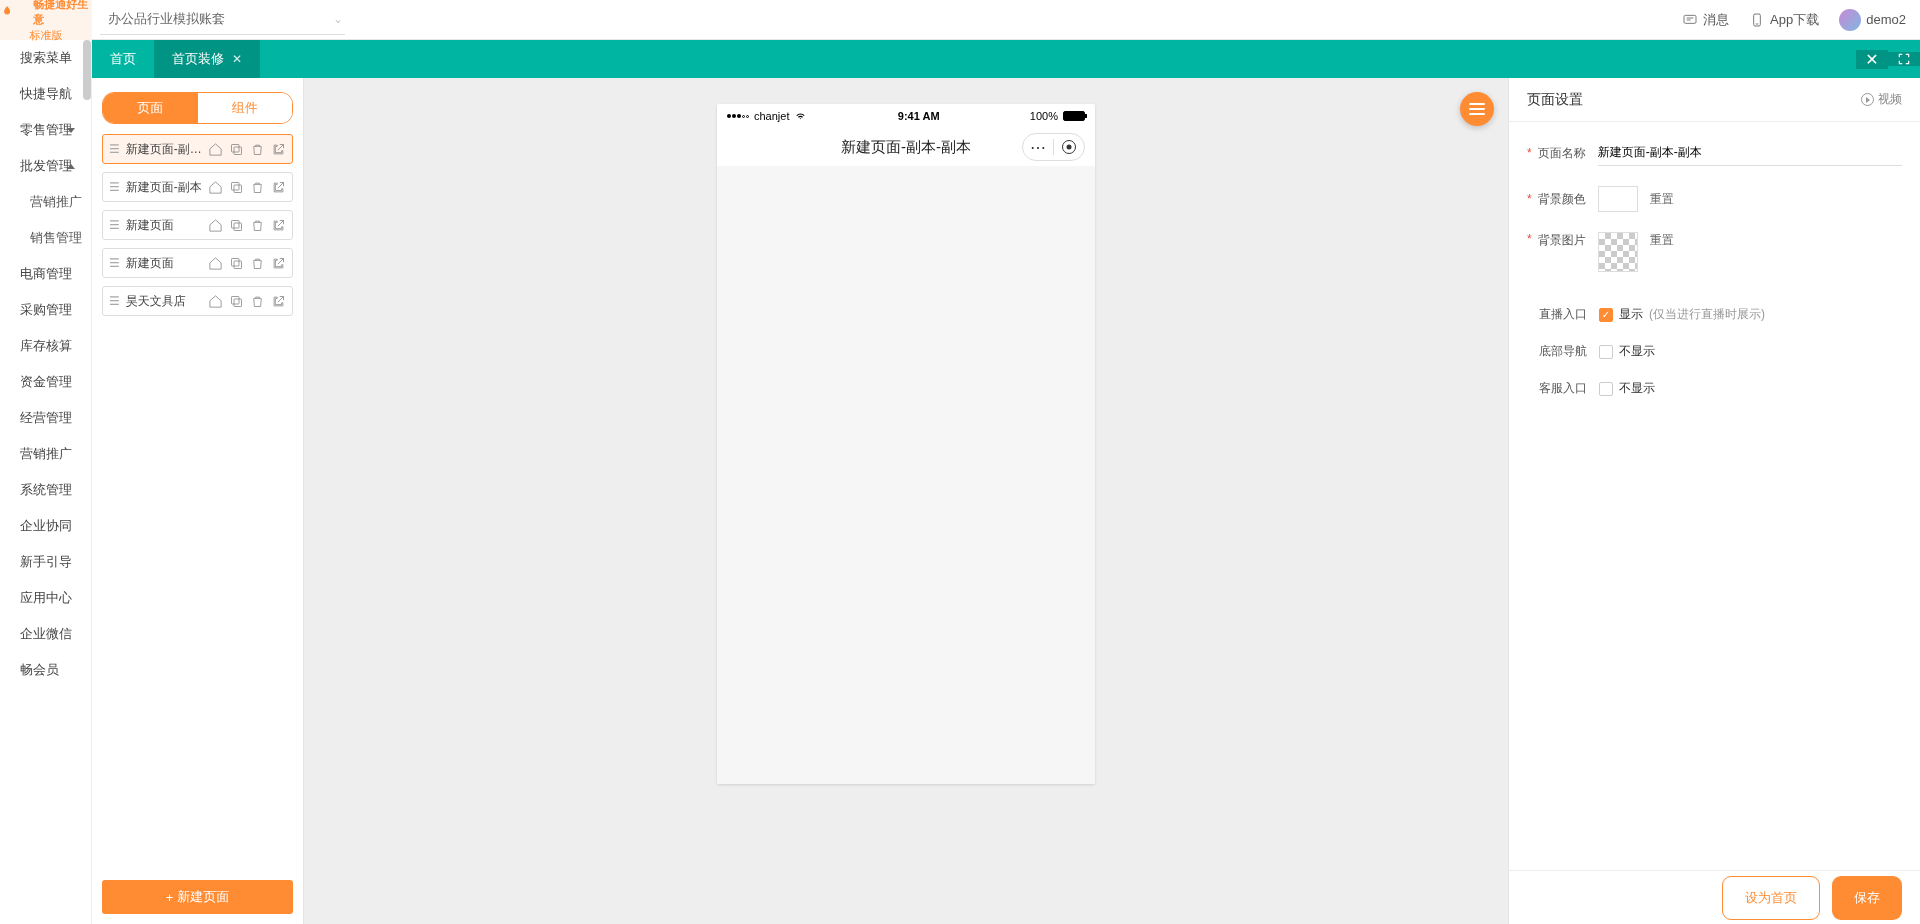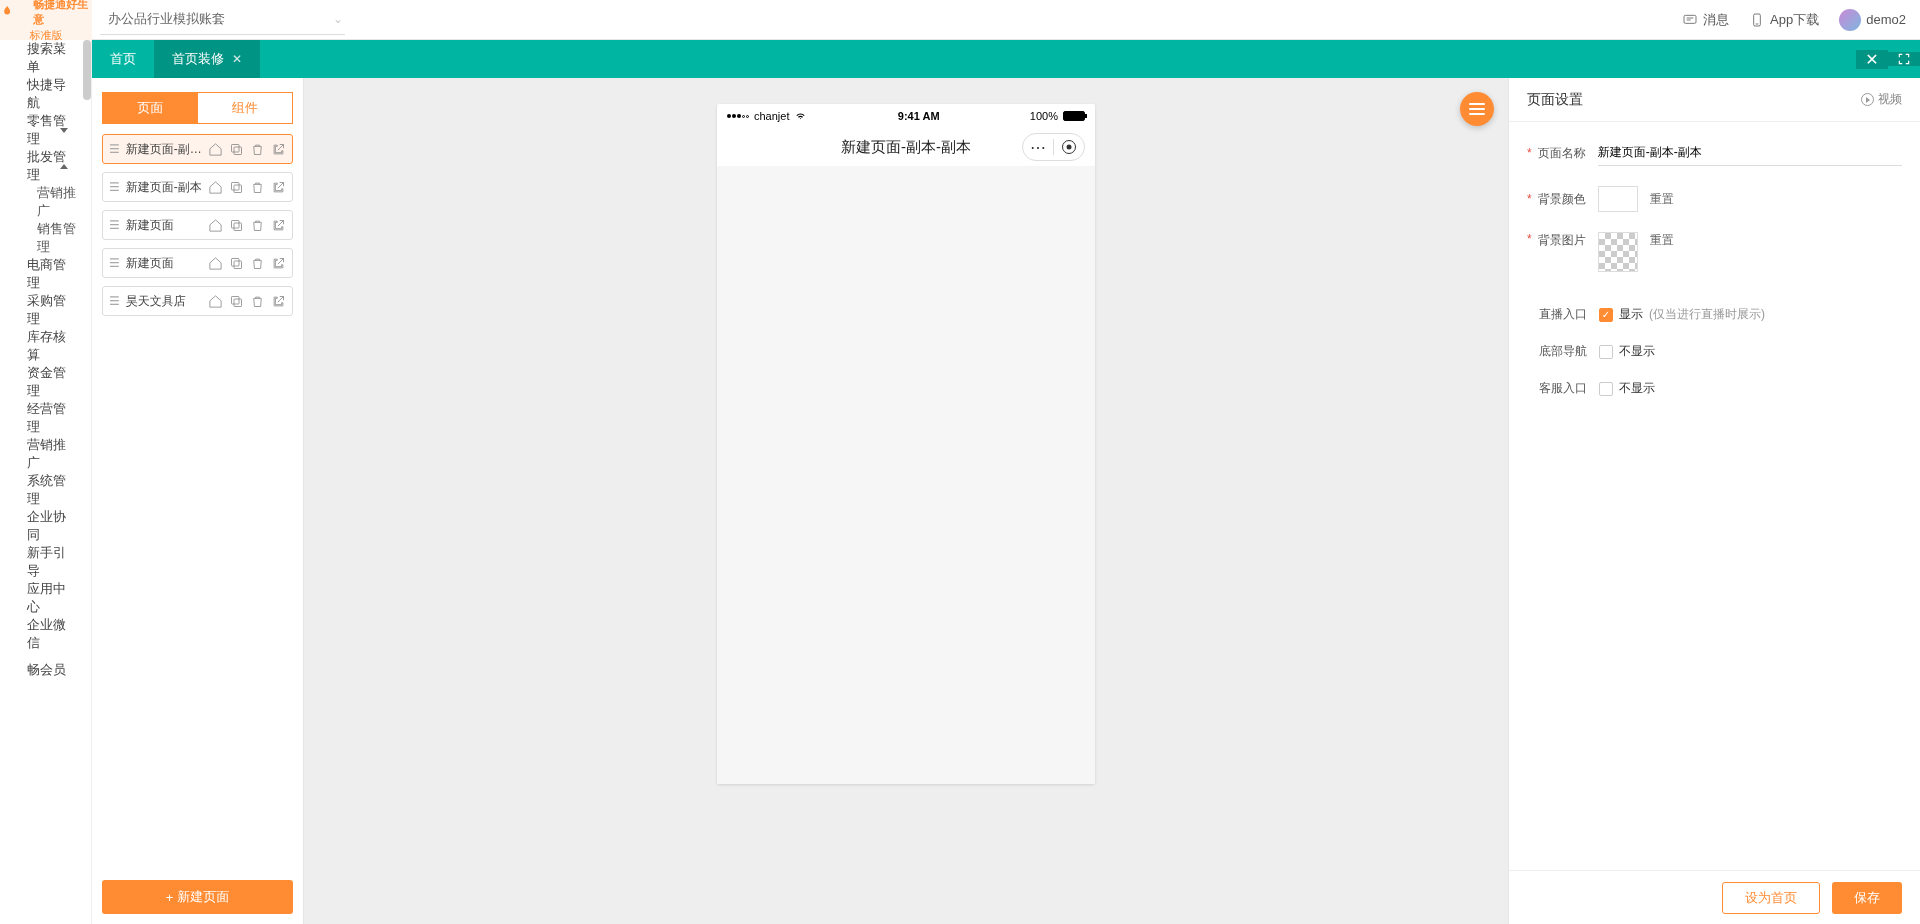--- a/index.html
+++ b/index.html
@@ -23,39 +23,39 @@
   #logo svg{width:16px;height:16px;fill:var(--orange)}
   #logo .row{display:flex;align-items:center;gap:19px}
   #account-select{display:flex;align-items:center;gap:8px;color:#666;font-size:13px;padding:6px 120px 6px 8px;border-bottom:1px solid #ddd;cursor:pointer;position:relative}
   #account-select .chevron{position:absolute;right:2px;color:#ccc;font-size:12px}
   #top-right{margin-left:auto;display:flex;align-items:center;gap:20px;color:#555}
   #top-right .itm{display:flex;align-items:center;gap:5px;cursor:pointer}
   #top-right svg{width:16px;height:16px;stroke:#666;fill:none;stroke-width:1.3}
   #avatar{width:22px;height:22px;border-radius:50%;background:linear-gradient(135deg,#c989d6,#7fb6e0)}
   
   #leftnav{position:fixed;top:40px;left:0;bottom:0;width:92px;background:#fff;border-right:1px solid #eee;overflow-y:auto;z-index:30;font-size:13px}
-  #leftnav .nav{padding:0 13px}
+  #leftnav .nav{padding:0 6px}
   #leftnav .item{height:36px;display:flex;align-items:center;padding-left:14px;cursor:pointer;color:#444;position:relative}
   #leftnav .item.has-sub::after{content:"";border-left:4px solid transparent;border-right:4px solid transparent;position:absolute;right:10px}
   #leftnav .item.collapsed::after{border-top:5px solid #666;}
   #leftnav .item.expanded::after{border-bottom:5px solid #666;}
   #leftnav .sub{padding-left:24px;height:36px;display:flex;align-items:center;color:#555;cursor:pointer}
   
   #tabstrip{position:fixed;top:40px;left:92px;right:0;height:38px;background:var(--teal);display:flex;align-items:stretch;z-index:25}
   #tabstrip .tab{padding:8px 18px;display:flex;align-items:center;color:#fff;font-size:13px;cursor:pointer;gap:8px}
   #tabstrip .tab.active{background:var(--teal-dark)}
   #tabstrip .close{font-size:12px;opacity:.85}
   #tabstrip .right{margin-left:auto;display:flex;align-items:center}
   #tabstrip .icon-btn{width:32px;display:flex;align-items:center;justify-content:center;color:#fff;cursor:pointer;font-size:16px}
   #tabstrip .icon-btn.dark{background:var(--teal-dark)}
   
   #work{position:fixed;top:78px;left:92px;right:0;bottom:0;display:flex}
   
   #panel-left{width:212px;background:#fff;border-right:1px solid var(--border);display:flex;flex-direction:column;gap:10px;padding:14px 10px 10px}
-  #pl-tabs{display:flex;border:1px solid var(--orange);border-radius:0;overflow:hidden}
+  #pl-tabs{display:flex;border:1px solid var(--orange);border-radius:12px;overflow:hidden}
   #pl-tabs .t{flex:1;text-align:center;padding:6px 0;font-size:13px;cursor:pointer}
   #pl-tabs .t.on{background:var(--orange);color:#fff}
   #pl-tabs .t.off{color:var(--orange);background:#fff}
   #page-list{display:flex;flex-direction:column;gap:8px}
   .pg{height:30px;border:1px solid #ddd;border-radius:3px;display:flex;align-items:center;padding:0 6px;gap:6px;cursor:pointer;background:#fff}
   .pg.sel{background:var(--orange-light);border-color:var(--orange)}
   .pg .handle{color:#aaa;font-size:12px}
   .pg .name{flex:1;white-space:nowrap;overflow:hidden;text-overflow:ellipsis;font-size:12px;color:#444}
   .pg .ic{width:15px;height:15px;stroke:#888;fill:none;stroke-width:1.3;cursor:pointer}
   #btn-new-page{margin-top:auto;height:34px;background:var(--orange);color:#fff;display:flex;align-items:center;justify-content:center;border-radius:3px;cursor:pointer;font-size:13px;gap:4px}
@@ -94,21 +94,21 @@
   .fld .inp{flex:1;height:26px;border:none;border-bottom:1px solid #ddd;outline:none;font-size:12px;padding:2px 0}
   .swatch{width:40px;height:26px;background:#fff;border:1px solid #ddd}
   .checker{width:40px;height:40px;border:1px solid #ddd;background-image:linear-gradient(45deg,#ccc 25%,transparent 25%),linear-gradient(-45deg,#ccc 25%,transparent 25%),linear-gradient(45deg,transparent 75%,#ccc 75%),linear-gradient(-45deg,transparent 75%,#ccc 75%);background-size:12px 12px;background-position:0 0,0 6px,6px -6px,-6px 0}
   .reset{margin-left:12px;color:#666;cursor:pointer}
   .chk{display:flex;align-items:center;gap:6px}
   .chk .box{width:14px;height:14px;border:1px solid #ccc;border-radius:2px;display:flex;align-items:center;justify-content:center}
   .chk .box.on{background:var(--orange);border-color:var(--orange)}
   .chk .box.on::after{content:"✓";color:#fff;font-size:10px;line-height:1}
   .hint{color:#999;margin-left:6px}
   #pr-foot{height:54px;border-top:1px solid #eee;display:flex;align-items:center;justify-content:flex-end;gap:12px;padding:0 18px}
-  #pr-foot .btn{height:32px;padding:0 22px;display:flex;align-items:center;border-radius:3px;cursor:pointer;font-size:13px}
+  #pr-foot .btn{height:44px;padding:0 22px;display:flex;align-items:center;border-radius:9px;cursor:pointer;font-size:13px}
   #pr-foot .ghost{border:1px solid var(--orange);color:var(--orange);background:#fff}
   #pr-foot .solid{background:var(--orange);color:#fff}
   .play-icon{width:13px;height:13px;border:1px solid #999;border-radius:50%;position:relative}
   .play-icon::after{content:"";position:absolute;left:4px;top:3px;border-left:4px solid #999;border-top:3px solid transparent;border-bottom:3px solid transparent}
   
   .thin-scroll{position:absolute;right:0;width:8px;top:0;height:60px;background:#ccc;border-radius:4px}
   ::-webkit-scrollbar{width:6px}
 </style>
 </head>
 <body>

